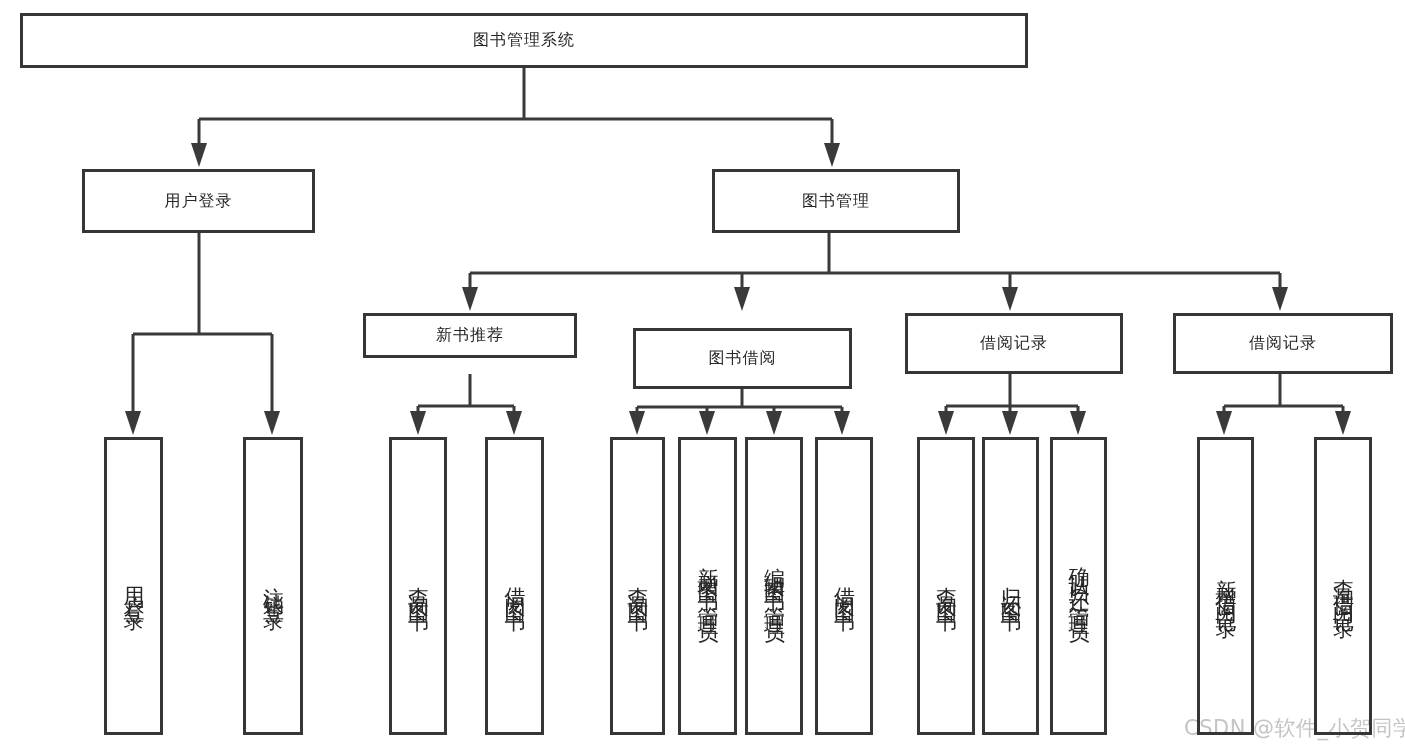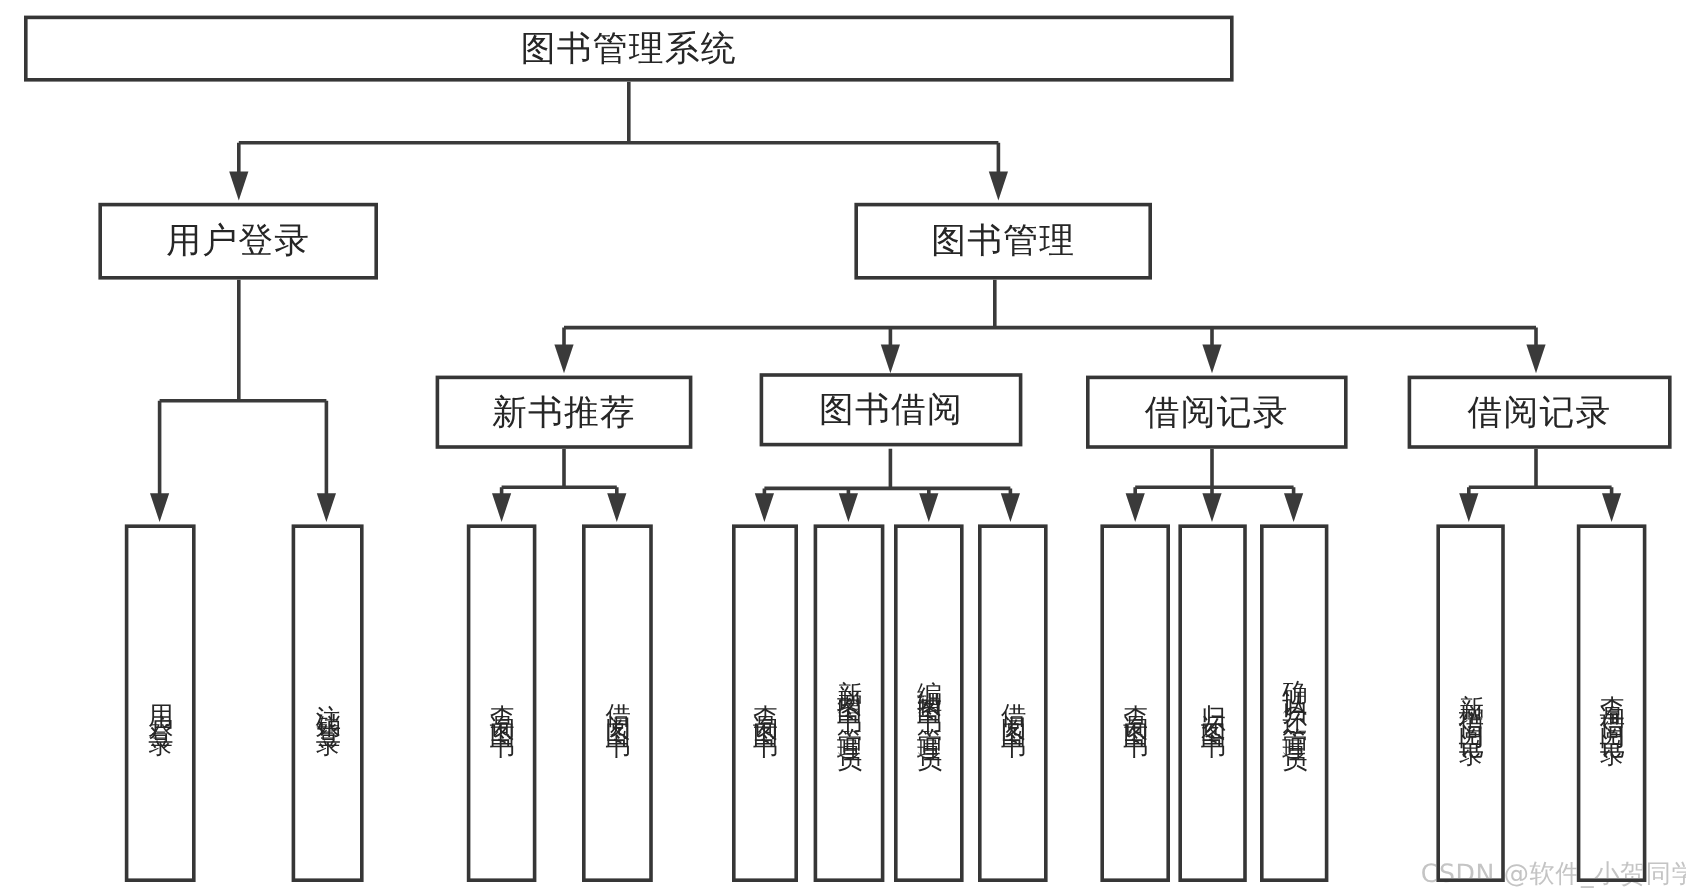--- a/index.html
+++ b/index.html
@@ -20,21 +20,21 @@
   #wires{position:absolute;left:0;top:0;z-index:1;}
   .box{
     position:absolute;
     box-sizing:border-box;
     border:3px solid var(--border);
     background:#fff;
     display:flex;align-items:center;justify-content:center;
     color:var(--text);
     z-index:2;
   }
-  .hbox{font-size:29px;letter-spacing:1px;}
+  .hbox{font-size:16px;letter-spacing:1px;}
   .leaf{top:437px;height:298px;}
   .leaf .vtext{
     writing-mode:vertical-rl;
     text-orientation:mixed;
     font-size:21px;
     letter-spacing:8px;
     line-height:1.2;
     white-space:nowrap;
     color:var(--text);
   }
@@ -90,24 +90,24 @@
     <span>图书管理系统</span>
   </div>
 
   <div class="box hbox" style="left:82px;top:169px;width:233px;height:64px;">
     <span>用户登录</span>
   </div>
   <div class="box hbox" style="left:712px;top:169px;width:248px;height:64px;">
     <span>图书管理</span>
   </div>
 
-  <div class="box hbox" style="left:363px;top:313px;width:214px;height:61px;">
+  <div class="box hbox" style="left:363px;top:313px;width:214px;height:45px;">
     <span>新书推荐</span>
   </div>
-  <div class="box hbox" style="left:633px;top:311px;width:219px;height:61px;">
+  <div class="box hbox" style="left:633px;top:328px;width:219px;height:61px;">
     <span>图书借阅</span>
   </div>
   <div class="box hbox" style="left:905px;top:313px;width:218px;height:61px;">
     <span>借阅记录</span>
   </div>
   <div class="box hbox" style="left:1173px;top:313px;width:220px;height:61px;">
     <span>借阅记录</span>
   </div>
 
   <div class="box leaf" style="left:104px;width:59px;">

